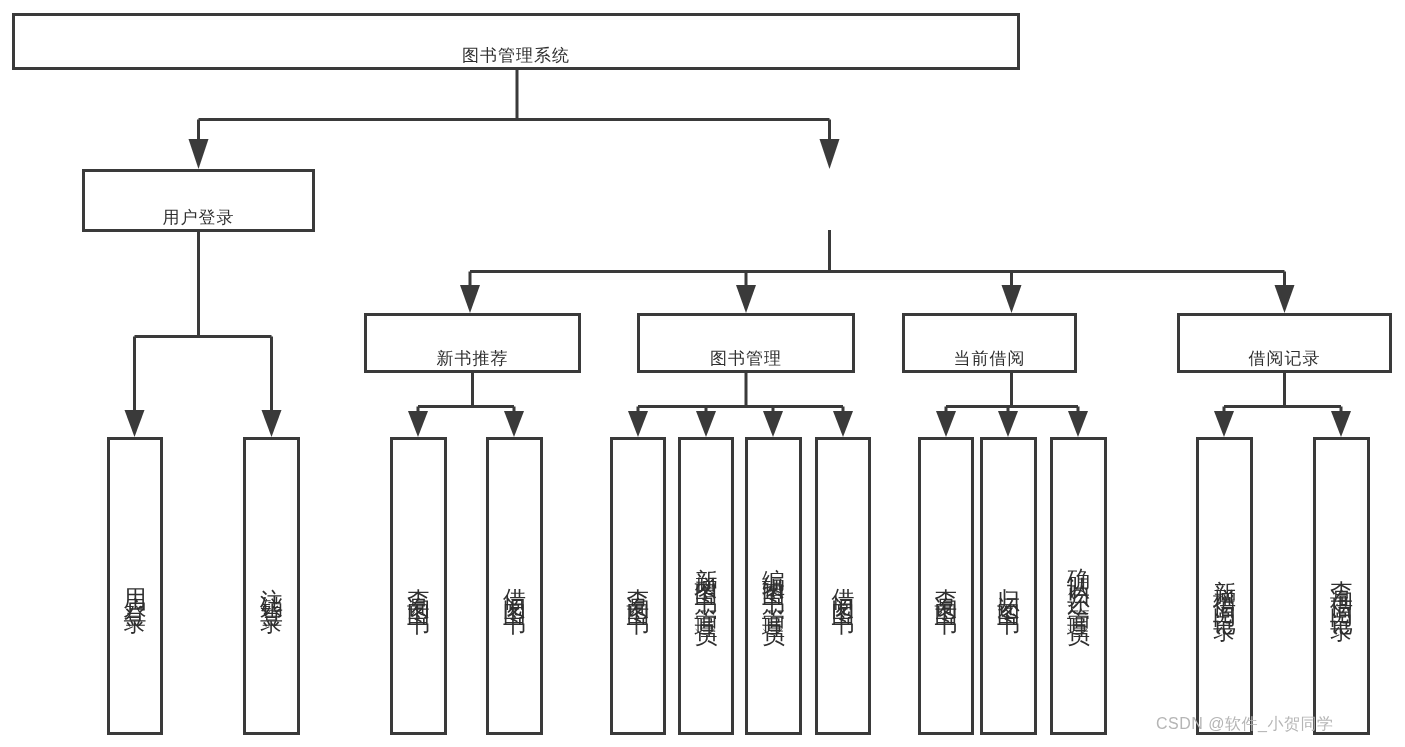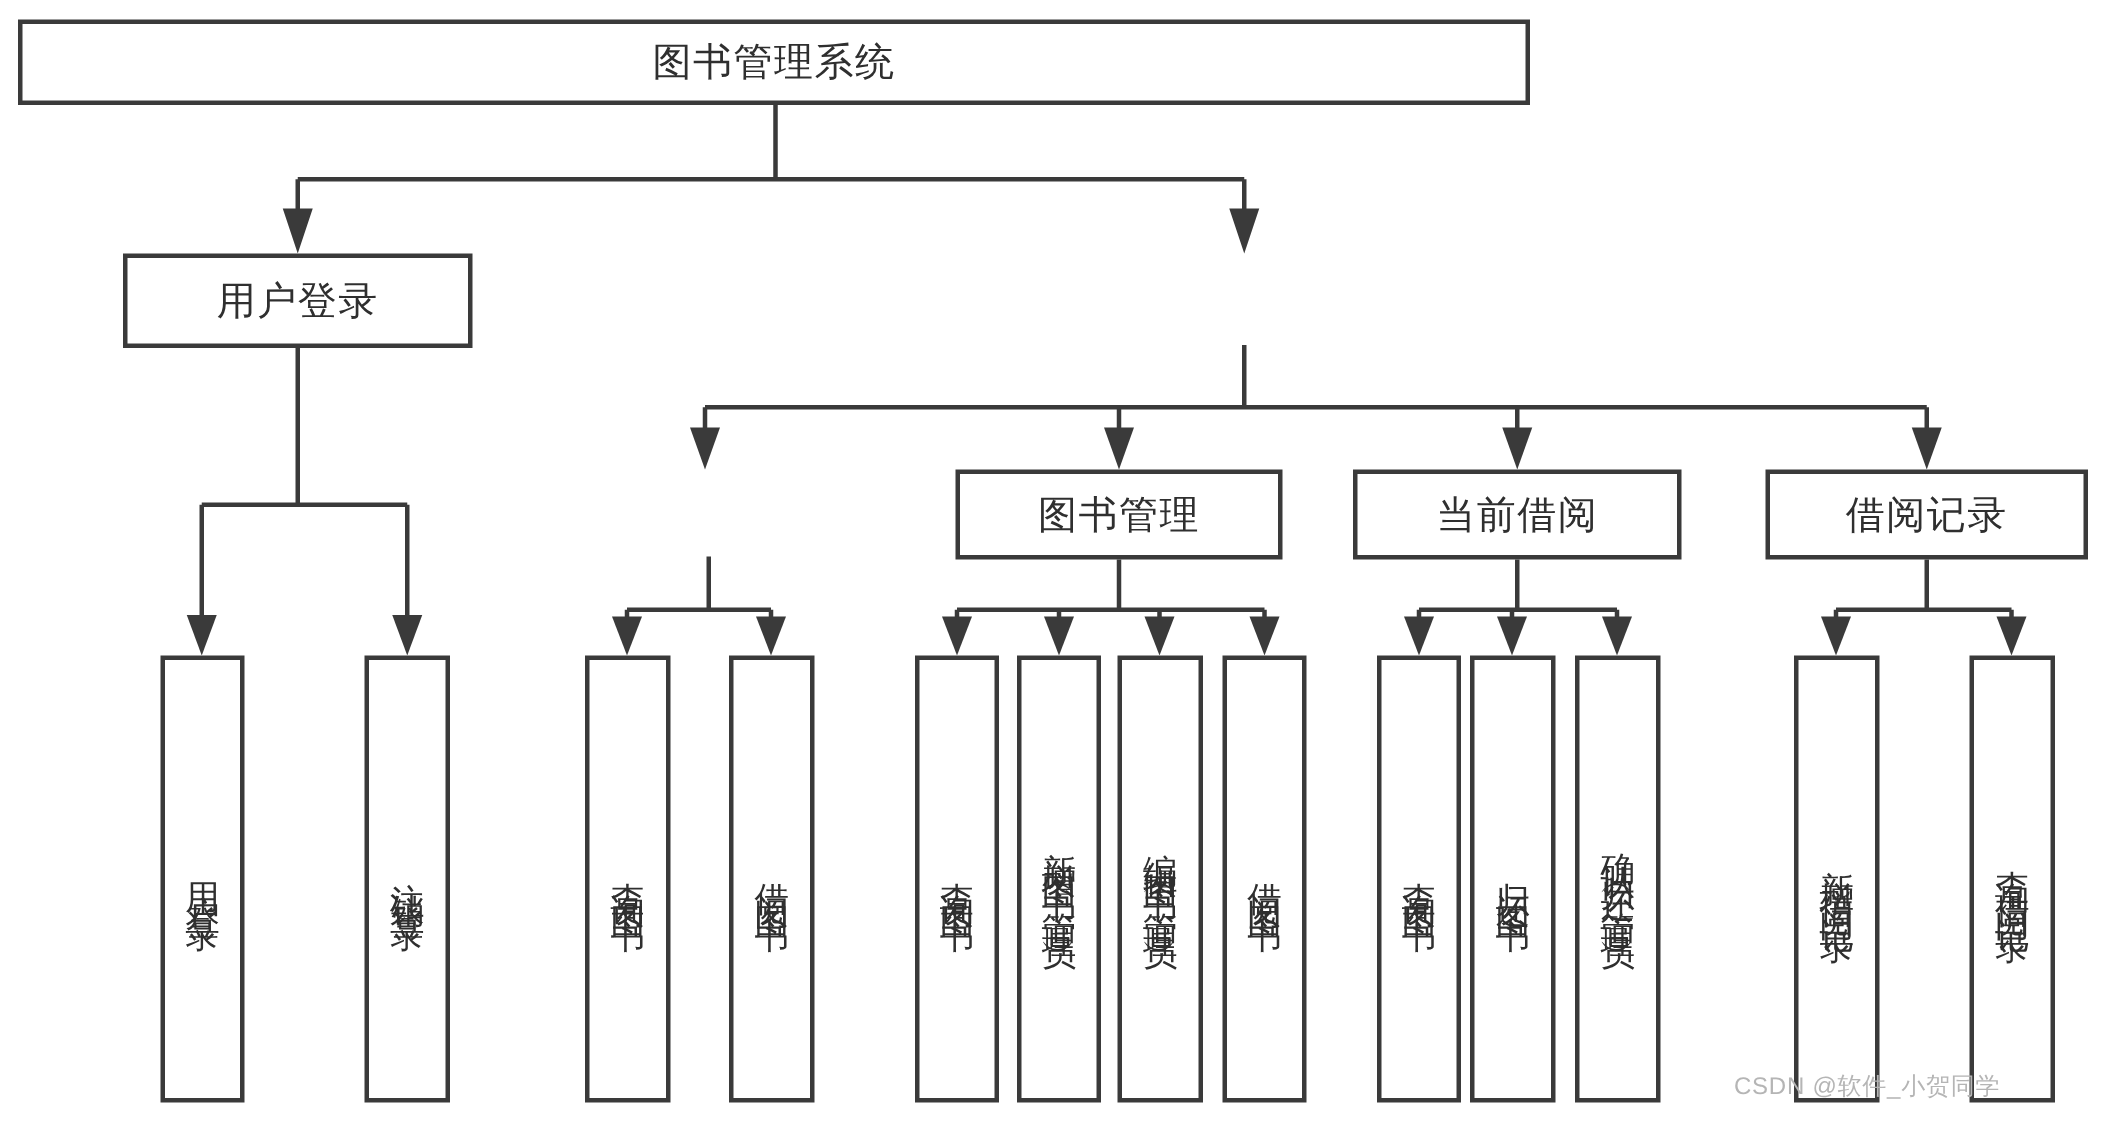--- a/index.html
+++ b/index.html
@@ -22,21 +22,21 @@
   .connector polygon{fill:var(--line);stroke:none;}
   .box{
     position:absolute;
     background:var(--bg);
     border:3px solid var(--line);
     box-sizing:border-box;
     display:flex;align-items:center;justify-content:center;
     z-index:2;
     color:var(--text);
   }
-  .hlabel{font-size:26px;letter-spacing:1px;white-space:nowrap;}
+  .hlabel{font-size:17px;letter-spacing:1px;white-space:nowrap;align-items:flex-end;}
   .leaf{
     writing-mode:vertical-rl;
     text-orientation:mixed;
     font-size:23px;
   }
   .leaf .lbl{letter-spacing:8px;line-height:1;white-space:nowrap;}
   .watermark{
     position:absolute;left:1156px;top:714px;
     font-size:16px;color:var(--watermark);
     z-index:5;white-space:nowrap;letter-spacing:0.5px;
@@ -84,24 +84,27 @@
   </svg>
 
   <div class="box hlabel" style="left:12px;top:13px;width:1008px;height:57px">
     <span>图书管理系统</span>
   </div>
 
   <div class="box hlabel" style="left:82px;top:169px;width:233px;height:63px">
     <span>用户登录</span>
   </div>
 
+  <div class="box hlabel" style="left:364px;top:313px;width:217px;height:60px">
+    <span>新书推荐</span>
+  </div>
   <div class="box hlabel" style="left:637px;top:313px;width:218px;height:60px">
     <span>图书管理</span>
   </div>
-  <div class="box hlabel" style="left:902px;top:313px;width:219px;height:60px">
+  <div class="box hlabel" style="left:902px;top:313px;width:175px;height:60px">
     <span>当前借阅</span>
   </div>
   <div class="box hlabel" style="left:1177px;top:313px;width:215px;height:60px">
     <span>借阅记录</span>
   </div>
 
   <div class="box leaf" style="left:107px;top:437px;width:56px;height:298px">
     <span class="lbl">用户登录</span>
   </div>
   <div class="box leaf" style="left:243px;top:437px;width:57px;height:298px">

